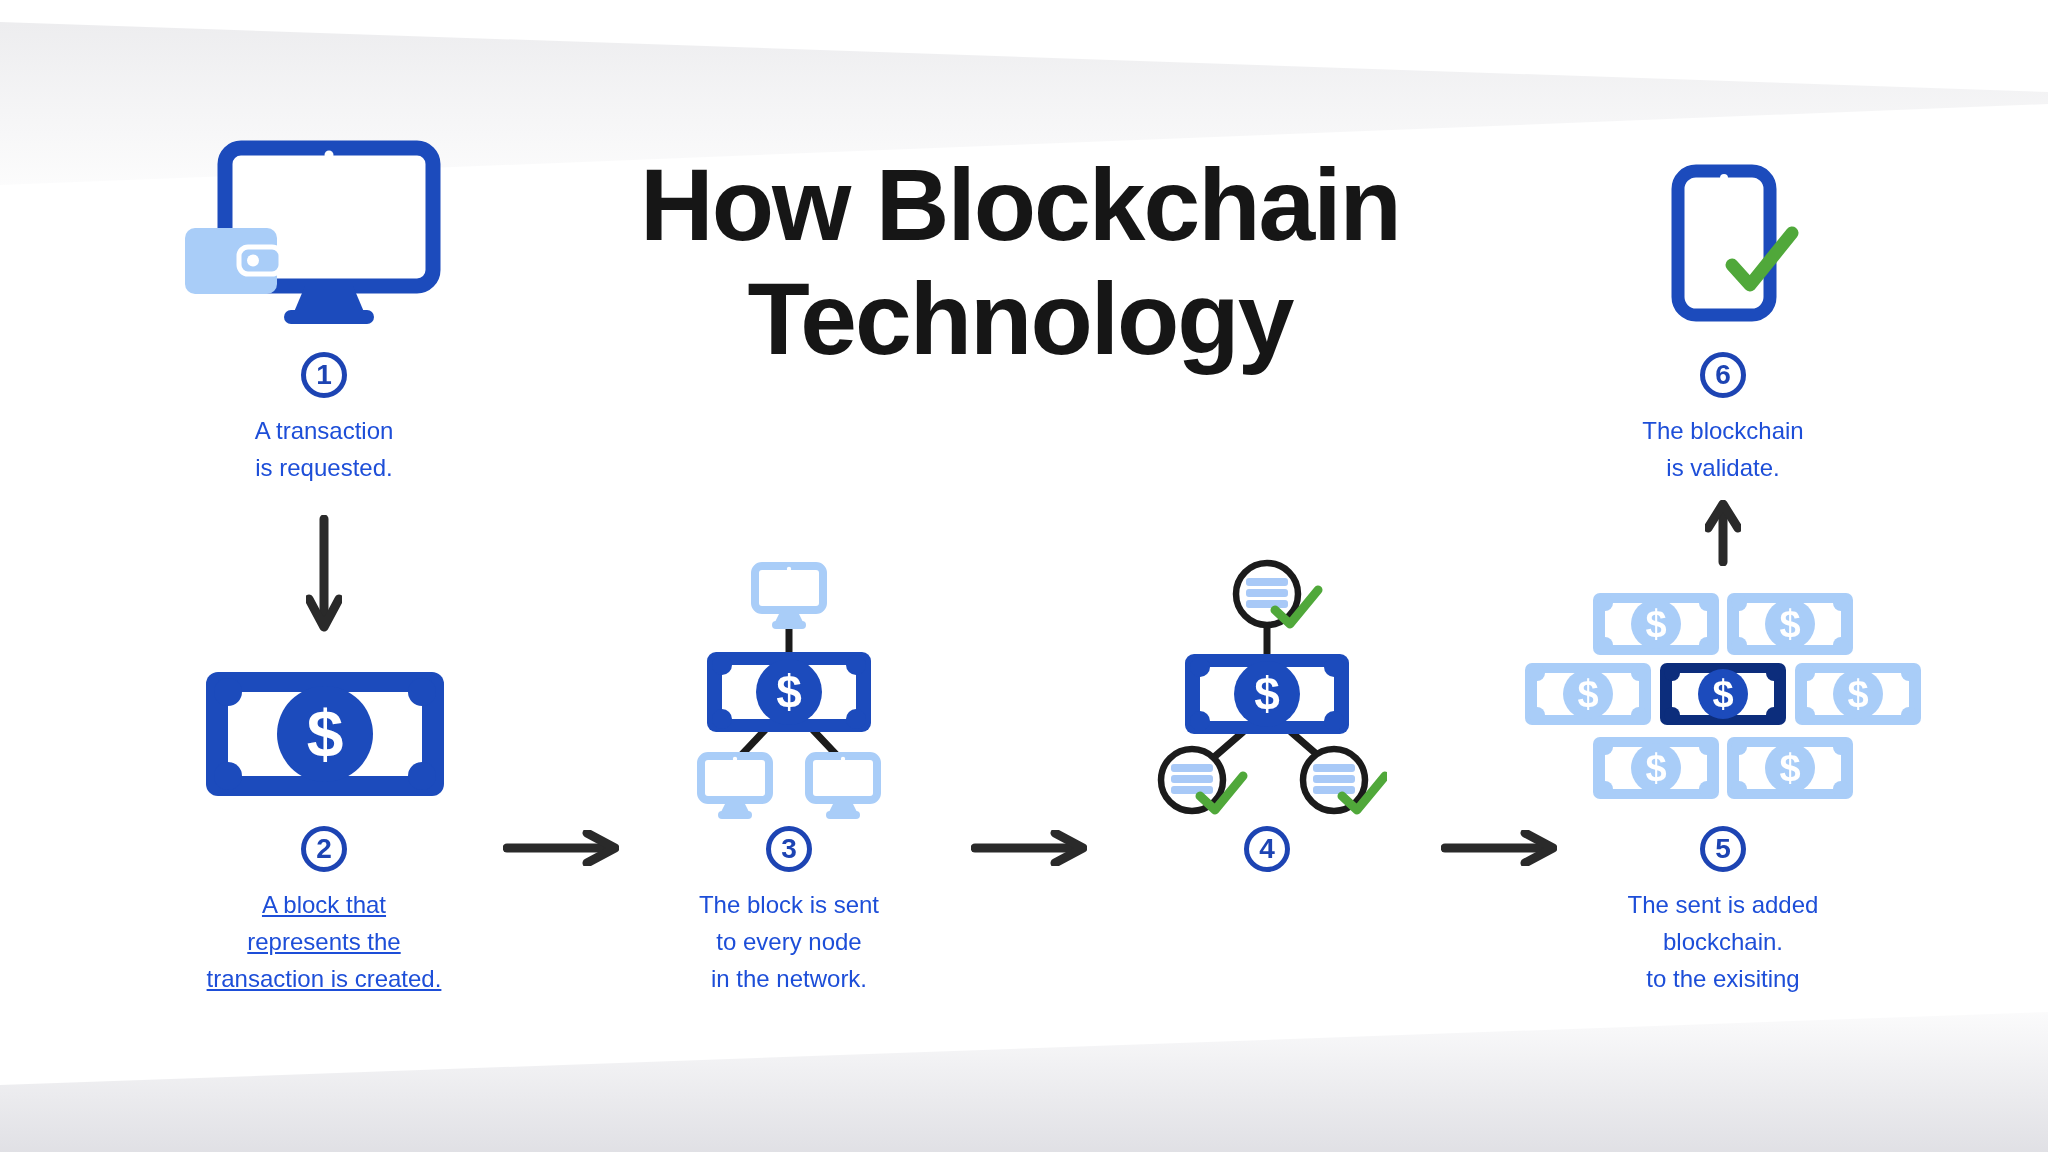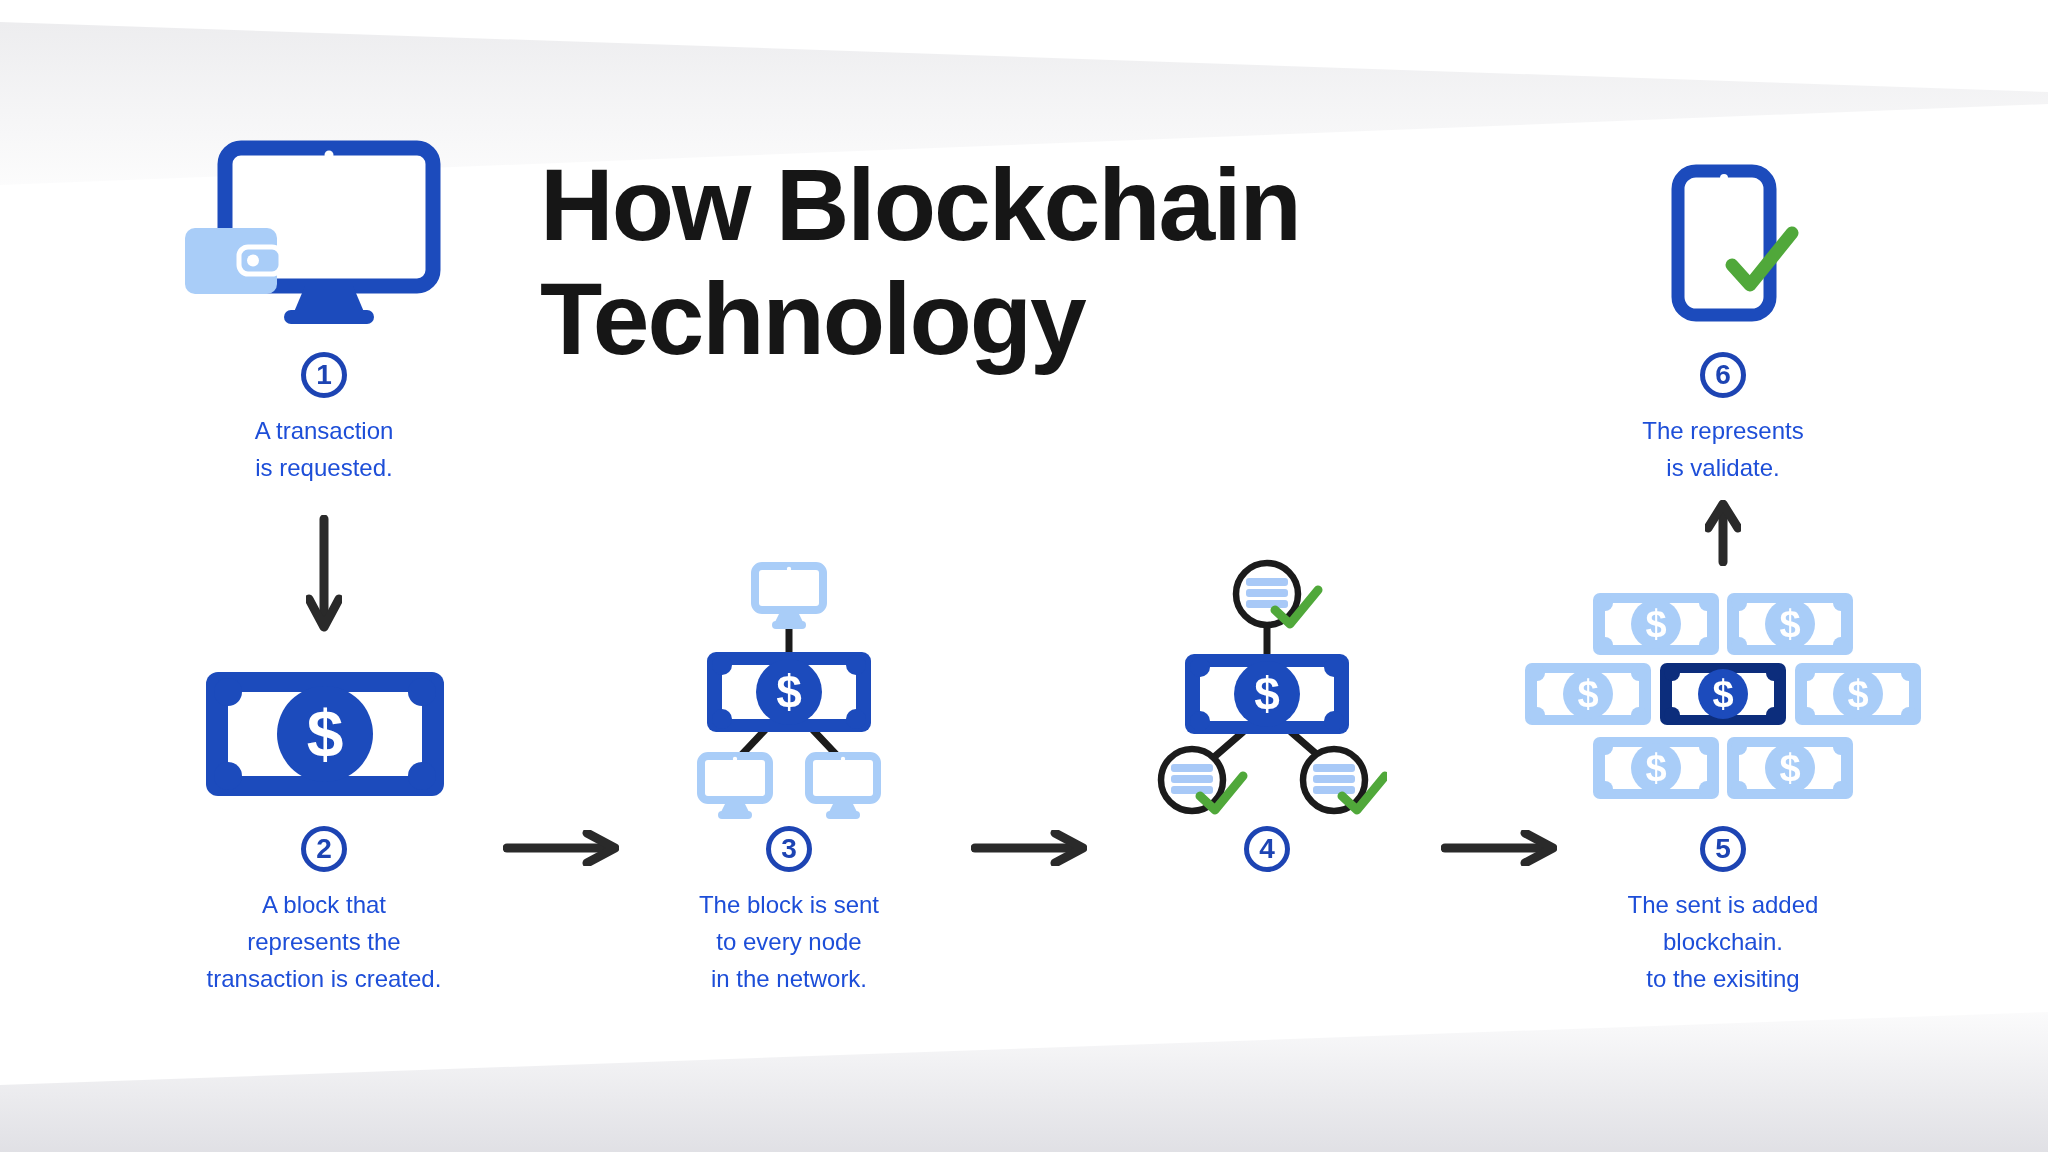--- a/index.html
+++ b/index.html
@@ -15,21 +15,21 @@
     pointer-events:none;
   }
   .bg-bottom{
     position:absolute;left:0;top:0;width:2048px;height:1152px;
     background:linear-gradient(to bottom, rgba(230,230,233,0) 86%, rgba(221,221,226,0.9) 100%);
     clip-path:polygon(0 1085px,2048px 1012px,2048px 1152px,0 1152px);
     pointer-events:none;
   }
   .title{
     position:absolute;left:540px;top:148px;width:960px;
-    text-align:left;color:#161616;font-weight:bold;
+    text-align:center;color:#161616;font-weight:bold;
     font-size:102px;line-height:114px;letter-spacing:-2px;
   }
   .badge{
     position:absolute;width:46px;height:46px;border-radius:50%;
     border:5px solid #1d44b3;color:#1d44b3;background:transparent;
     display:flex;align-items:center;justify-content:center;
     font-size:28px;font-weight:bold;box-sizing:border-box;
   }
   .caption{
     position:absolute;width:460px;text-align:center;color:#1d4ed8;
@@ -81,21 +81,21 @@
     <circle cx="22" cy="20" r="14" fill="#1c4bbc"></circle>
     <circle cx="216" cy="20" r="14" fill="#1c4bbc"></circle>
     <circle cx="22" cy="104" r="14" fill="#1c4bbc"></circle>
     <circle cx="216" cy="104" r="14" fill="#1c4bbc"></circle>
     <circle cx="119" cy="62" r="48" fill="#1c4bbc"></circle>
     <text x="119" y="85" text-anchor="middle" font-size="66" font-weight="bold" fill="#ffffff">$</text>
   </svg>
   <div class="badge" style="left:301px;top:826px;">
     <span>2</span>
   </div>
-  <div class="caption" style="left:94px;top:886px;">
+  <div class="caption" style="left:94px;top:886px;text-decoration:underline;">
     <div>A block that</div>
     <div>represents the</div>
     <div>transaction is created.</div>
   </div>
 
   <svg class="icon-abs" style="left:503px;top:830px;" width="116" height="36" viewBox="0 0 116 36">
     <path d="M4 18 H104" stroke="#2a2a2a" stroke-width="9" stroke-linecap="round" fill="none"></path>
     <path d="M84 3 L112 18 L84 33" stroke="#2a2a2a" stroke-width="9" stroke-linecap="round" stroke-linejoin="round" fill="none"></path>
   </svg>
 
@@ -294,17 +294,17 @@
 
   <svg class="icon-abs" style="left:1668px;top:164px;" width="132" height="162" viewBox="0 0 132 162">
     <rect x="10" y="7" width="92" height="144" rx="18" fill="#ffffff" stroke="#1c4bbc" stroke-width="13"></rect>
     <circle cx="56" cy="14" r="4" fill="#ffffff"></circle>
     <path d="M64 101 L82 121 L124 69" stroke="#50a83a" stroke-width="13" stroke-linecap="round" stroke-linejoin="round" fill="none"></path>
   </svg>
   <div class="badge" style="left:1700px;top:352px;">
     <span>6</span>
   </div>
   <div class="caption" style="left:1493px;top:412px;">
-    <div>The represents</div>
+    <div>The blockchain</div>
     <div>is validate.</div>
   </div>
 
 </div>
 
 </body></html>

